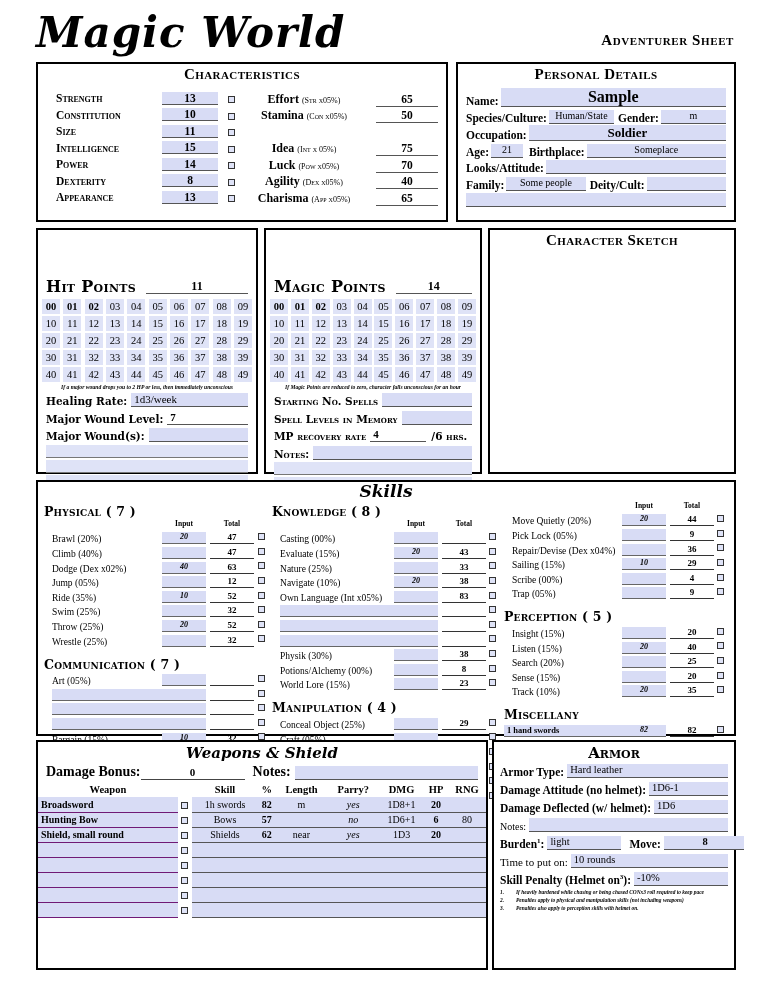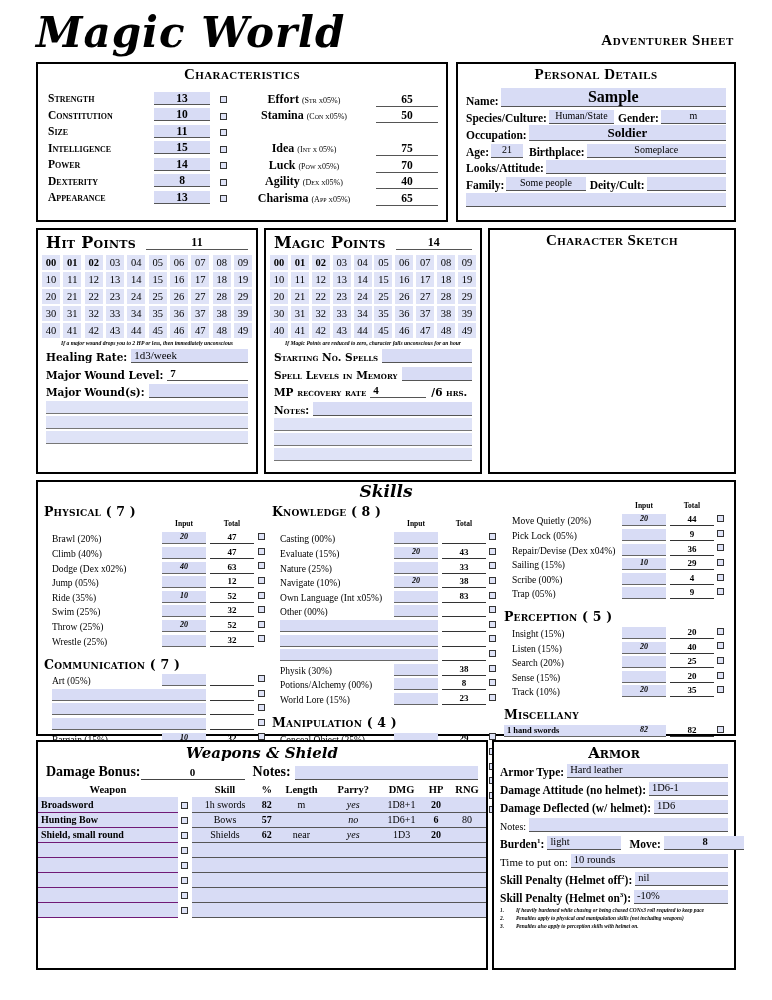--- a/index.html
+++ b/index.html
@@ -41,39 +41,39 @@
     font-size:15px; font-weight:bold; font-variant:small-caps;
     letter-spacing:.6px;
   }
 
   
   #characteristics { left:36px; top:62px; width:412px; height:160px; }
   .char-row { display:flex; align-items:center; height:16.5px; padding-left:10px; }
   .char-name { width:106px; font-variant:small-caps; font-weight:bold; font-size:11.5px; }
   .char-val { width:56px; height:13px; font-size:11.5px; }
   .char-cb { width:26px; text-align:center; }
-  .char-left { position:absolute; left:0; top:26px; width:200px; }
+  .char-left { position:absolute; left:8px; top:26px; width:200px; }
   .char-right { position:absolute; left:200px; top:26px; width:212px; }
   .der-row { display:flex; align-items:flex-end; height:16.5px; justify-content:flex-end; padding-right:12px; }
   .der-name { flex:1; text-align:center; font-size:12px; font-weight:bold; padding-right:6px; }
   .der-name small { font-variant:small-caps; font-weight:normal; font-size:8px; }
   .der-val { width:62px; height:14px; font-size:11.5px; }
 
   
   #personal { left:456px; top:62px; width:280px; height:160px; }
   .pd { position:absolute; left:8px; top:24px; right:8px; font-size:11px; }
   .pd-row { display:flex; align-items:flex-end; margin-bottom:1.5px; min-height:15px; }
   .pd-lab { font-weight:bold; font-size:11.5px; white-space:nowrap; padding-right:2px; }
   .pd-fill { flex:1; height:14px; font-size:10px; text-align:center; }
   .pd-name-fill { flex:1; height:19px; font-size:16px; font-weight:bold; text-align:center; }
 
   
   #hitpoints { left:36px; top:228px; width:222px; height:246px; }
   #magicpoints { left:264px; top:228px; width:218px; height:246px; }
-  .pts-head { display:flex; align-items:center; padding:3px 8px 0 8px; }
+  .pts-head { display:flex; align-items:center; padding:3px 8px 0 8px;margin-top:44px; }
   .pts-head .ttl {
     font-variant:small-caps; font-weight:bold; font-size:16px; letter-spacing:.3px;
     font-family:"DejaVu Serif", serif;
   }
   .pts-head .num { flex:1; margin-left:10px; text-align:center; font-weight:bold; font-size:12px; height:15px; }
   .grid { padding:3px 4px 0 4px; }
   .grid-row { display:flex; justify-content:space-between; margin-bottom:2px; }
   .cell {
     width:18px; height:15px; line-height:15px; text-align:center;
     font-size:10.5px; background:#dfe3f7;
@@ -592,26 +592,20 @@
           <div class="srow">
             <span class="sname">Navigate (10%)</span>
             <span class="sin">20</span>
             <span class="stot">38</span>
             <span class="scb"><span class="cb"></span></span>
           </div>
           <div class="srow">
             <span class="sname">Own Language (Int x05%)</span>
             <span class="sin"></span>
             <span class="stot">83</span>
-            <span class="scb"><span class="cb"></span></span>
-          </div>
-          <div class="srow">
-            <span class="sname">Other (00%)</span>
-            <span class="sin"></span>
-            <span class="stot"></span>
             <span class="scb"><span class="cb"></span></span>
           </div>
           <div class="srow">
             <span class="sname blankline"></span>
             <span class="sin"></span>
             <span class="stot"></span>
             <span class="scb"><span class="cb"></span></span>
           </div>
           <div class="srow">
             <span class="sname blankline"></span>
@@ -919,24 +913,20 @@
       <span class="a-lab"><span>Burden</span><sup>1</sup><span>:</span></span>
       <span class="a-in w1 fill ul">light</span>
       <span class="a-lab" style="padding-left:8px">Move:</span>
       <span class="a-in w2 fill ul">8</span>
     </div>
     <div class="a-row">
       <span class="a-lab small" style="font-size:11px">Time to put on:</span>
       <span class="a-in fill ul">10 rounds</span>
     </div>
     <div class="a-row">
-      <span class="a-lab"><span>Skill Penalty (Helmet off</span><sup>2</sup><span>):</span></span>
-      <span class="a-in fill ul">nil</span>
-    </div>
-    <div class="a-row">
       <span class="a-lab"><span>Skill Penalty (Helmet on</span><sup>3</sup><span>):</span></span>
       <span class="a-in fill ul">-10%</span>
     </div>
     <div id="armor-footnotes">
         <div class="a-fn">
           <span class="n">1.</span>
           <span>If heavily burdened while chasing or being chased CONx3 roll required to keep pace</span>
         </div>
         <div class="a-fn">
           <span class="n">2.</span>

